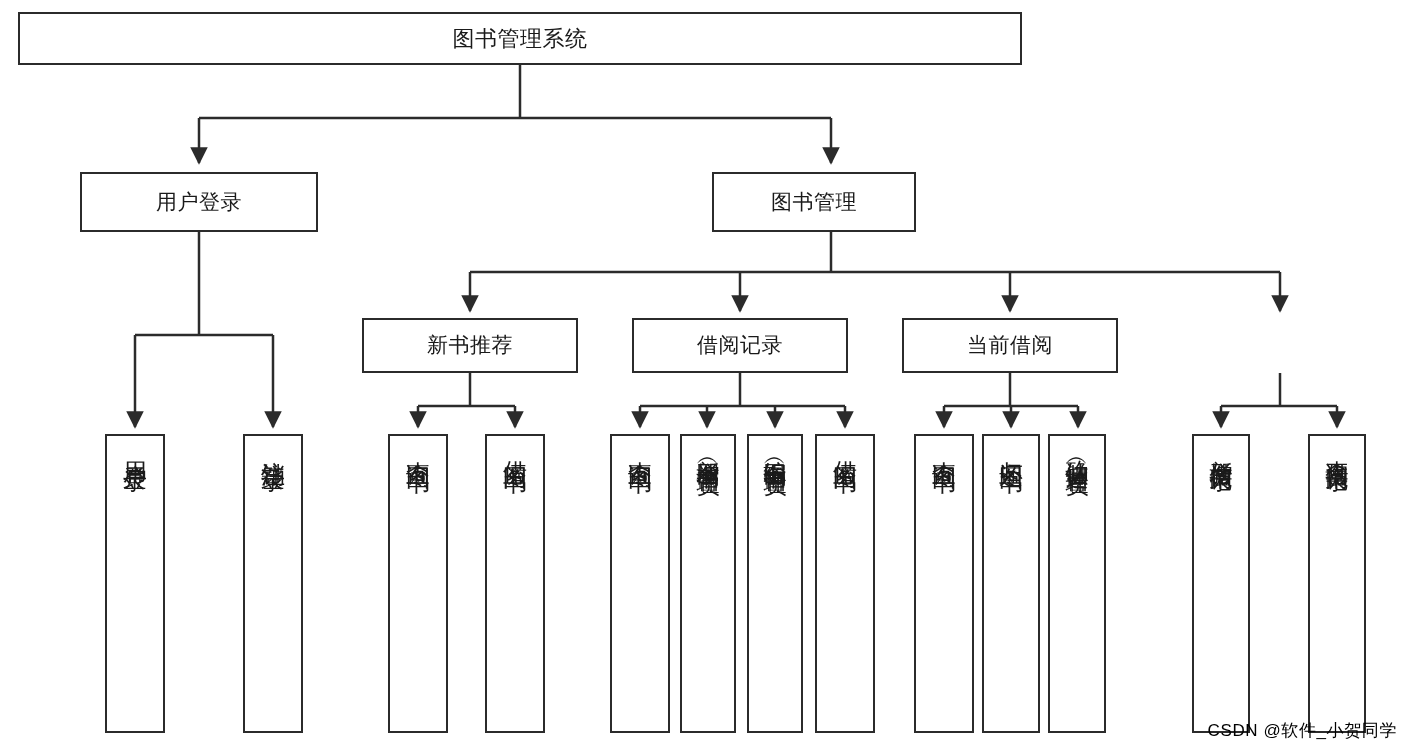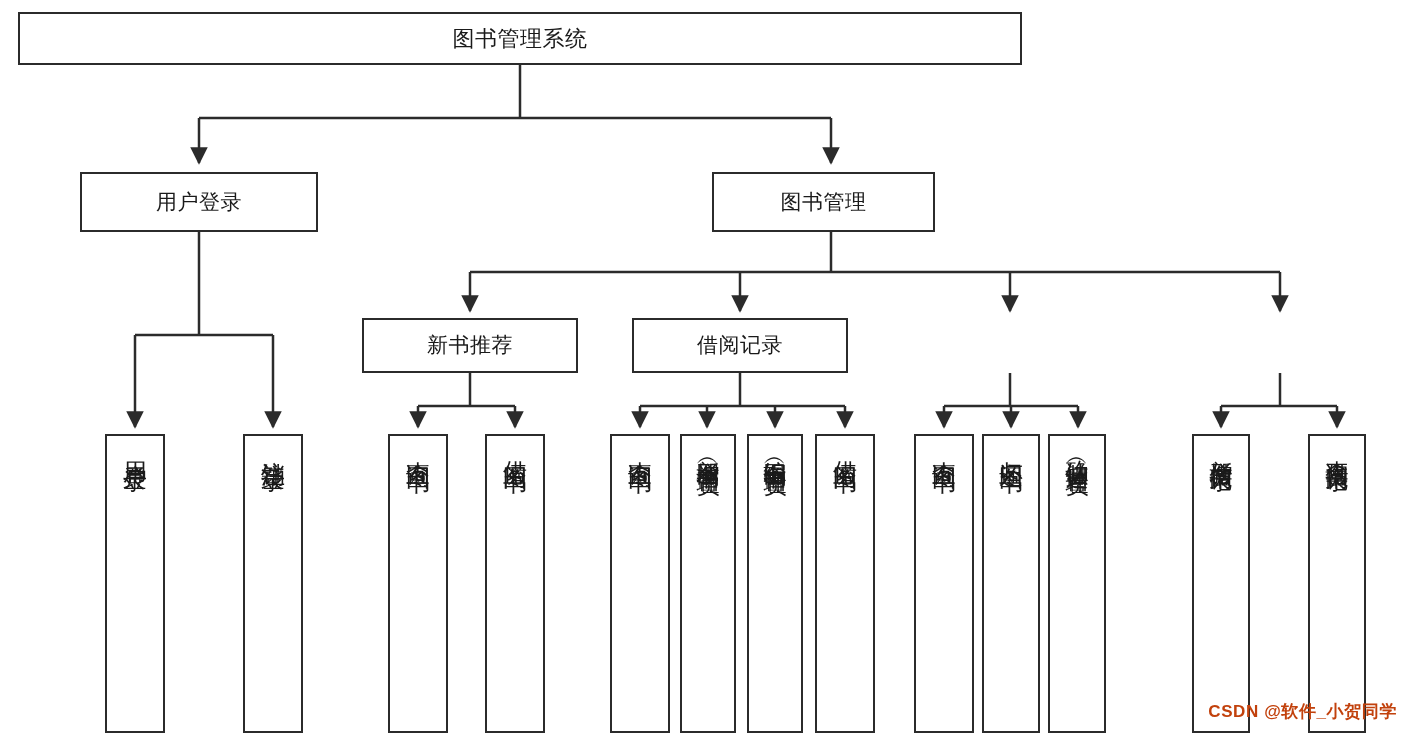--- a/index.html
+++ b/index.html
@@ -62,26 +62,25 @@
     line-height: 1;
     letter-spacing: 3px;
   }
   .node.v.tall .label {
     font-size: 23px;
     letter-spacing: 2px;
   }
   #watermark {
     position: absolute;
     right: 8px;
-    bottom: 24px;
+    bottom: 5px;
     font-size: 17px;
-    color: #c2410c;
+    color: #000000;
     letter-spacing: 0.6px;
     white-space: nowrap;
-    font-weight: bold;
   }
 </style>
 </head>
 <body>
 
 <div id="canvas">
 
   <svg id="edges" viewBox="0 0 1405 747">
     <defs>
       <marker id="arrow" viewBox="0 0 10 10" refX="9" refY="5" markerWidth="7" markerHeight="7" orient="auto-start-reverse">
@@ -133,30 +132,33 @@
     </g>
   </svg>
 
   <div class="node h root" style="left:18px; top:12px; width:1004px; height:53px;">
     <span class="label">图书管理系统</span>
   </div>
 
   <div class="node h" style="left:80px; top:172px; width:238px; height:60px;">
     <span class="label">用户登录</span>
   </div>
-  <div class="node h" style="left:712px; top:172px; width:223px; height:60px;">
+  <div class="node h" style="left:712px; top:172px; width:204px; height:60px;">
     <span class="label">图书管理</span>
   </div>
 
   <div class="node h" style="left:362px; top:318px; width:216px; height:55px;">
     <span class="label">新书推荐</span>
   </div>
   <div class="node h" style="left:632px; top:318px; width:216px; height:55px;">
     <span class="label">借阅记录</span>
   </div>
+  <div class="node h" style="left:902px; top:318px; width:216px; height:55px;">
+    <span class="label">当前借阅</span>
+  </div>
 
   <div class="node v" style="left:105px; top:434px; width:60px; height:299px;">
     <span class="label">用户登录</span>
   </div>
   <div class="node v" style="left:243px; top:434px; width:60px; height:299px;">
     <span class="label">注销登录</span>
   </div>
 
   <div class="node v" style="left:388px; top:434px; width:60px; height:299px;">
     <span class="label">查询图书</span>

